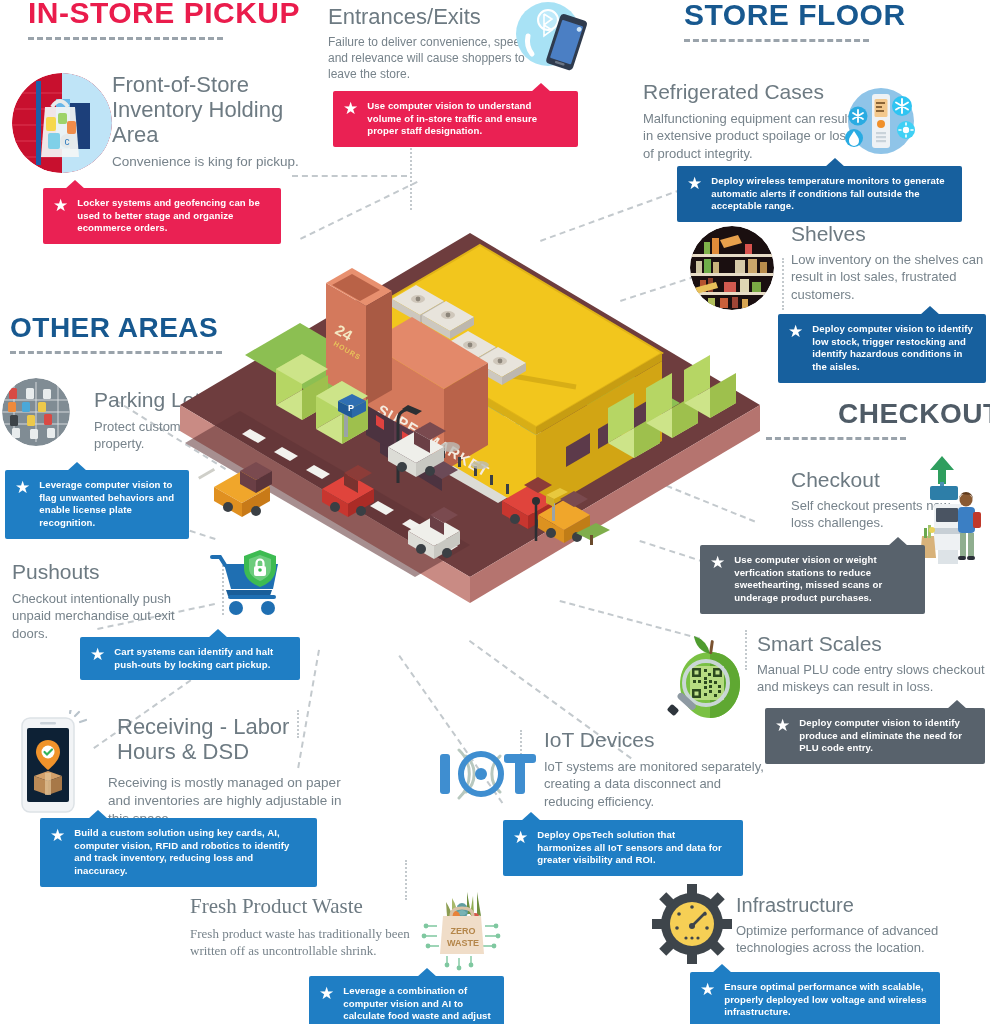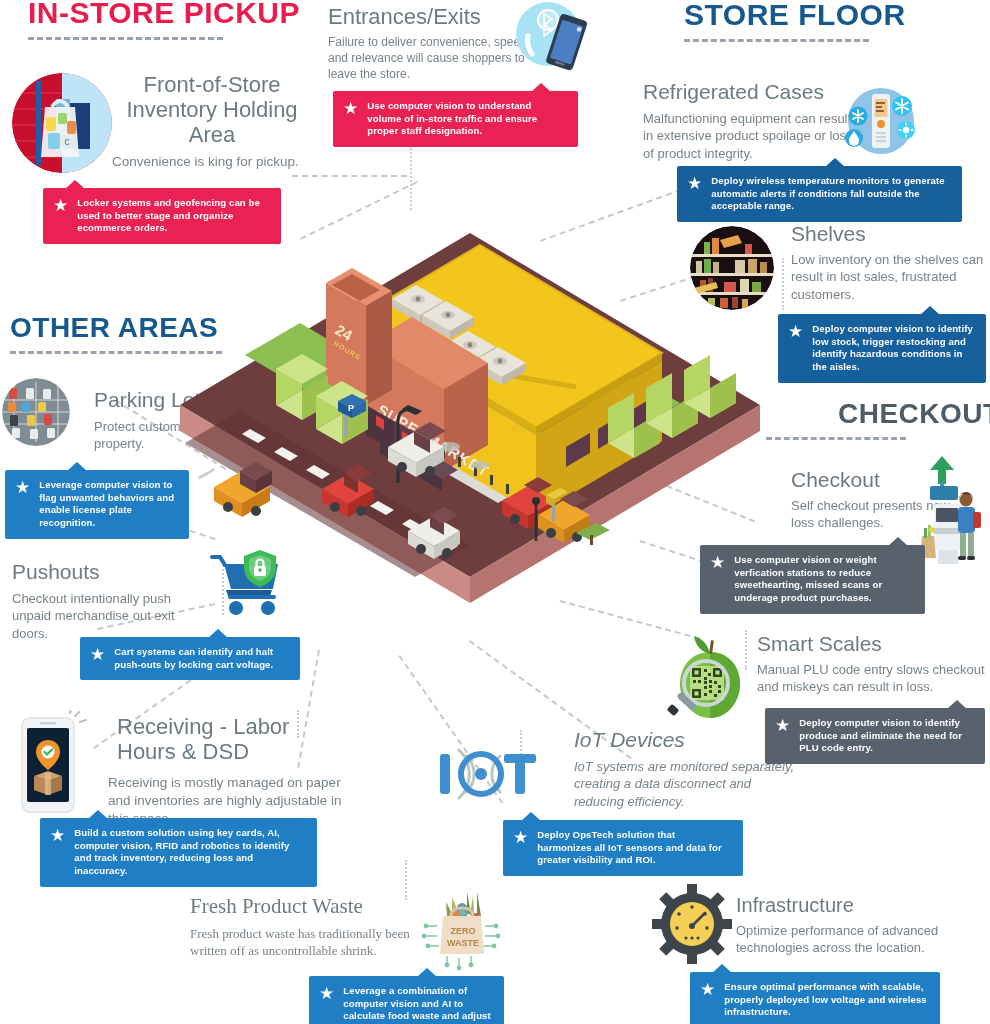--- a/index.html
+++ b/index.html
@@ -152,21 +152,21 @@
         <rect x="46" y="40" width="9" height="11" rx="2" fill="#9ed36a"></rect>
         <rect x="55" y="48" width="9" height="13" rx="2" fill="#f08c4a"></rect>
         <rect x="36" y="60" width="12" height="16" rx="2" fill="#7fd0e8"></rect>
         <circle cx="55" cy="68" r="7" fill="#e4e9ea"></circle>
         <text x="55" y="72" font-size="10" font-family="Liberation Sans, sans-serif" fill="#2d7bbd" text-anchor="middle">c</text>
       </g>
     </svg>
   </div>
 
   <div class="topic" style="left:112px; top:72px; width:200px;">
-    <h3 style="font-size:22px;text-align:center;">Front-of-Store Inventory Holding Area</h3>
+    <h3 style="font-size:22px;">Front-of-Store Inventory Holding Area</h3>
     <p style="font-size:13.5px; margin-top:6px;">Convenience is king for pickup.</p>
   </div>
 
   <div class="callout c-pink" style="left:43px; top:188px; width:238px;">
     <div class="nub" style="left:22px;"></div>
     <span class="star">★</span>
     <span class="ctext">Locker systems and geofencing can be used to better stage and organize ecommerce orders.</span>
   </div>
 
   <div class="topic" style="left:328px; top:4px; width:200px;">
@@ -432,21 +432,21 @@
         <path d="M72 16 a24 24 0 0 0 0 36" transform="translate(-8,0)"></path>
       </g>
       <rect x="4" y="14" width="10" height="40" rx="3" fill="#3f8ed0"></rect>
       <circle cx="45" cy="34" r="20" fill="none" stroke="#3f8ed0" stroke-width="6"></circle>
       <circle cx="45" cy="34" r="6" fill="#3f8ed0"></circle>
       <rect x="68" y="14" width="32" height="9" rx="3" fill="#3f8ed0"></rect>
       <rect x="79" y="14" width="10" height="40" rx="3" fill="#3f8ed0"></rect>
     </svg>
   </div>
 
-  <div class="topic" style="left:574px; top:728px; width:225px;font-style:italic;">
+  <div class="topic" style="left:544px; top:728px; width:225px;">
     <h3 style="font-size:21px;">IoT Devices</h3>
     <p style="font-size:13px; margin-top:6px;">IoT systems are monitored separately, creating a data disconnect and reducing efficiency.</p>
   </div>
 
   <div class="callout c-blue" style="left:503px; top:820px; width:240px;">
     <div class="nub" style="left:18px;"></div>
     <span class="star">★</span>
     <span class="ctext">Deploy OpsTech solution that harmonizes all IoT sensors and data for greater visibility and ROI.</span>
   </div>
 
@@ -550,21 +550,21 @@
         <rect x="10" y="18" width="12" height="10" rx="2" fill="#fff"></rect>
         <path d="M12.5 18 v-3 a3.5 3.5 0 0 1 7 0 v3" fill="none" stroke="#fff" stroke-width="2.2"></path>
         <circle cx="16" cy="22" r="1.8" fill="#3dbb52"></circle>
       </g>
     </svg>
   </div>
 
   <div class="callout c-blue" style="left:80px; top:637px; width:220px;">
     <div class="nub" style="left:128px;"></div>
     <span class="star">★</span>
-    <span class="ctext">Cart systems can identify and halt push-outs by locking cart voltage.</span>
+    <span class="ctext">Cart systems can identify and halt push-outs by locking cart pickup.</span>
   </div>
 
   <div class="section-head sh-blue" style="left:10px; top:312px; width:260px;">
     <div class="sh-text" style="font-size:28px;">OTHER AREAS</div>
     <div class="sh-rule" style="width:212px;"></div>
   </div>
 
   <div class="circ-icon" style="left:2px; top:378px; width:68px; height:68px;">
     <svg viewBox="0 0 68 68" width="68" height="68">
       <circle cx="34" cy="34" r="34" fill="#808c94"></circle>

